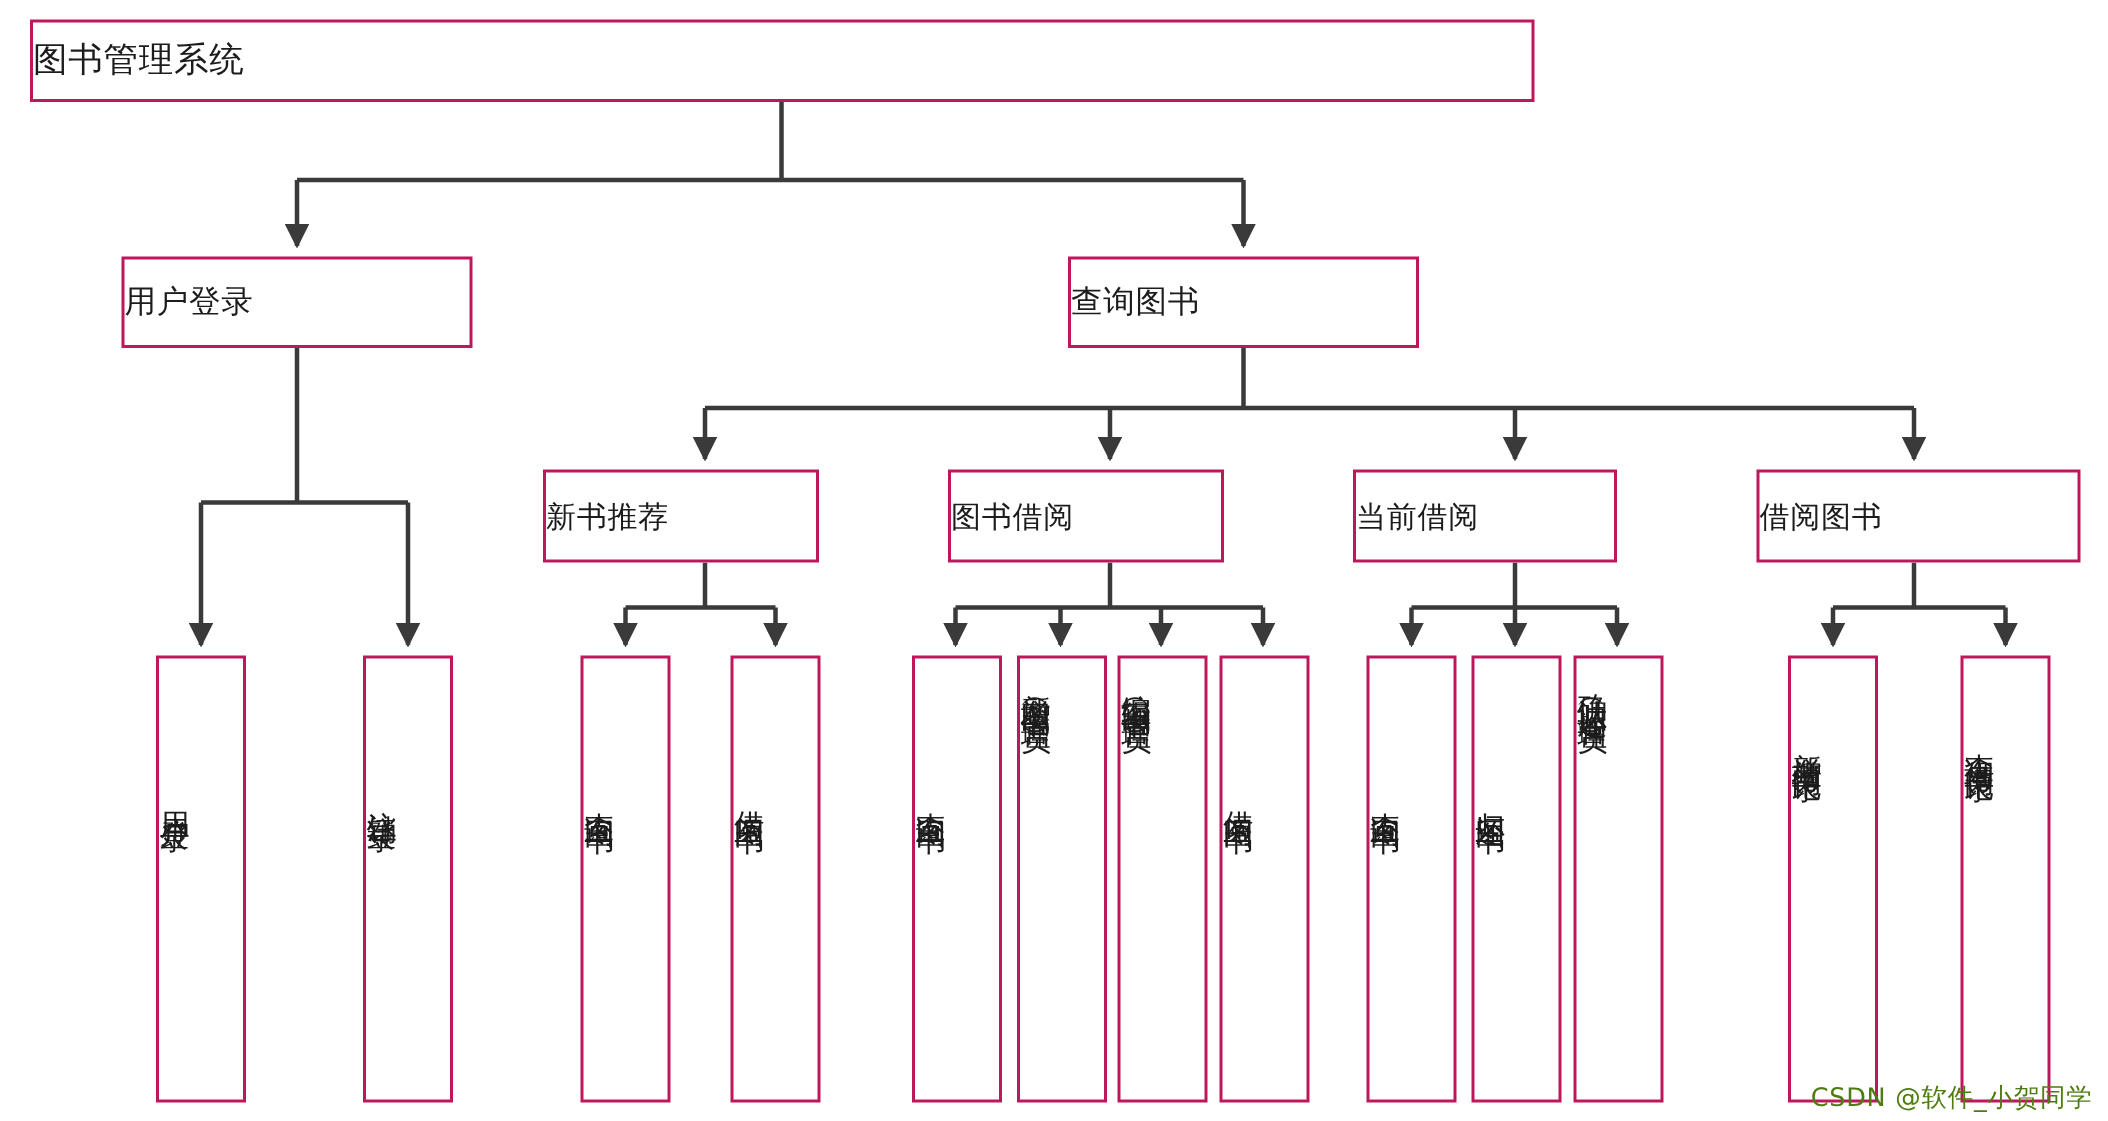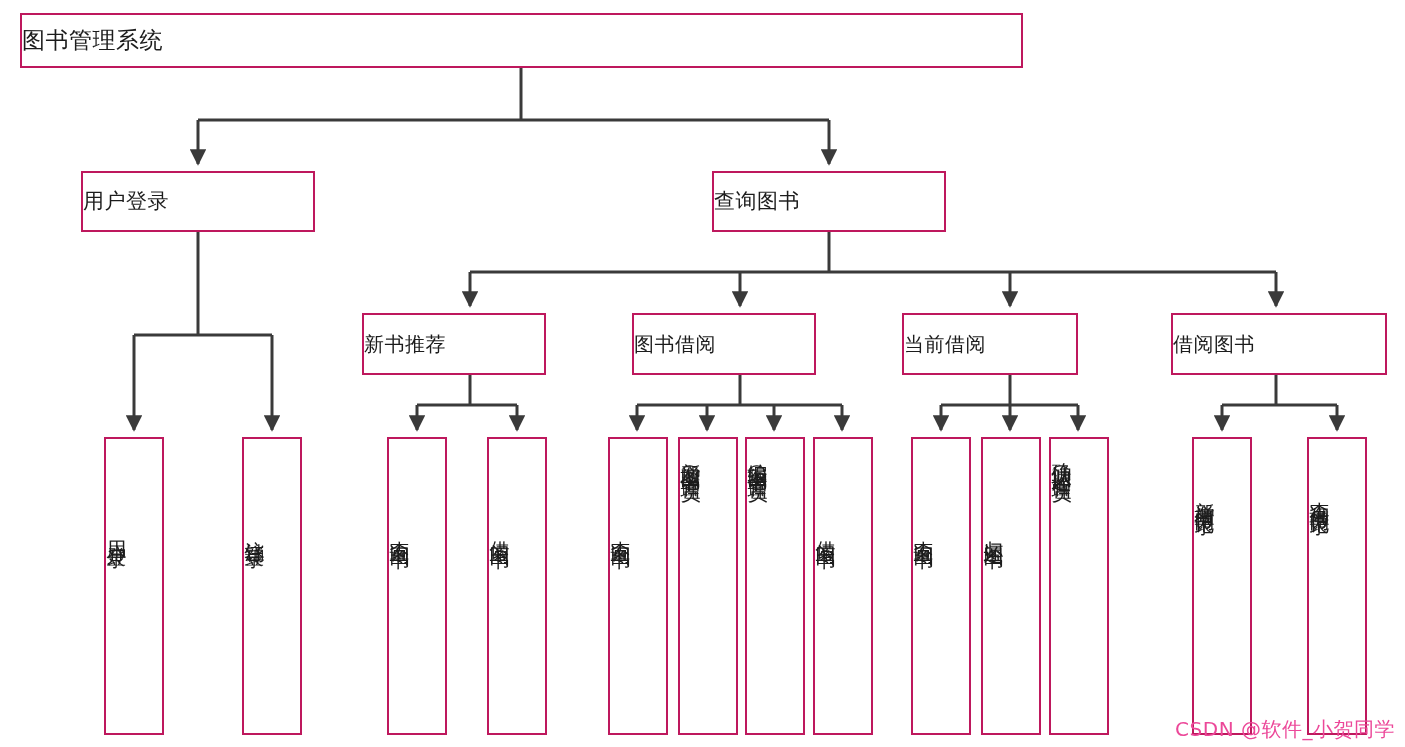--- a/index.html
+++ b/index.html
@@ -53,22 +53,22 @@
     text-orientation: upright;
     font-size: 20px;
     line-height: 1.05;
     letter-spacing: 3px;
     white-space: nowrap;
   }
   .watermark {
     position: absolute;
     right: 10px;
     bottom: 4px;
-    font-size: 20px;
-    color: #ec4899;
+    font-size: 17px;
+    color: #4d7c0f;
     letter-spacing: 0.5px;
     z-index: 6;
     white-space: nowrap;
     font-family: "DejaVu Sans", "Liberation Sans", sans-serif;
   }
 </style>
 </head>
 <body>
 
 <div id="diagram-root">

